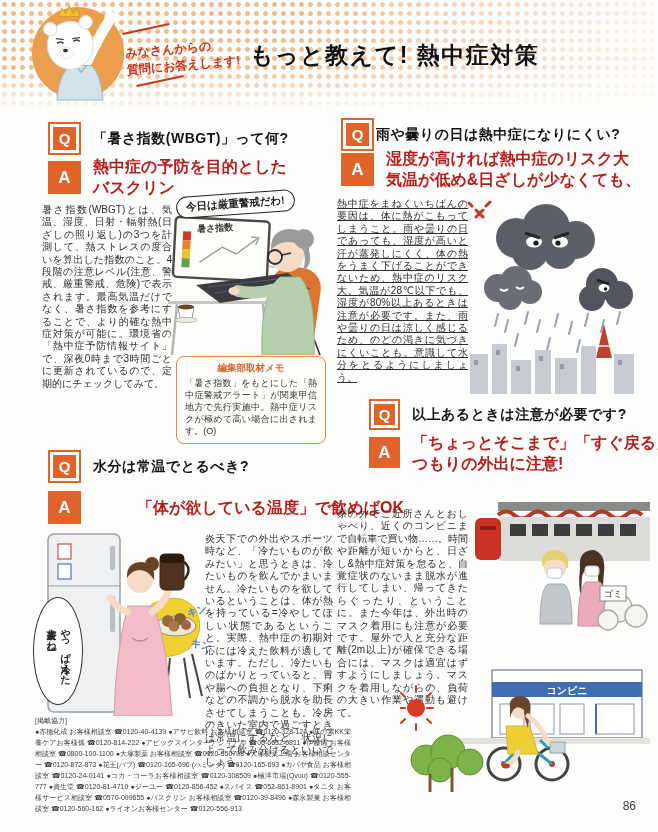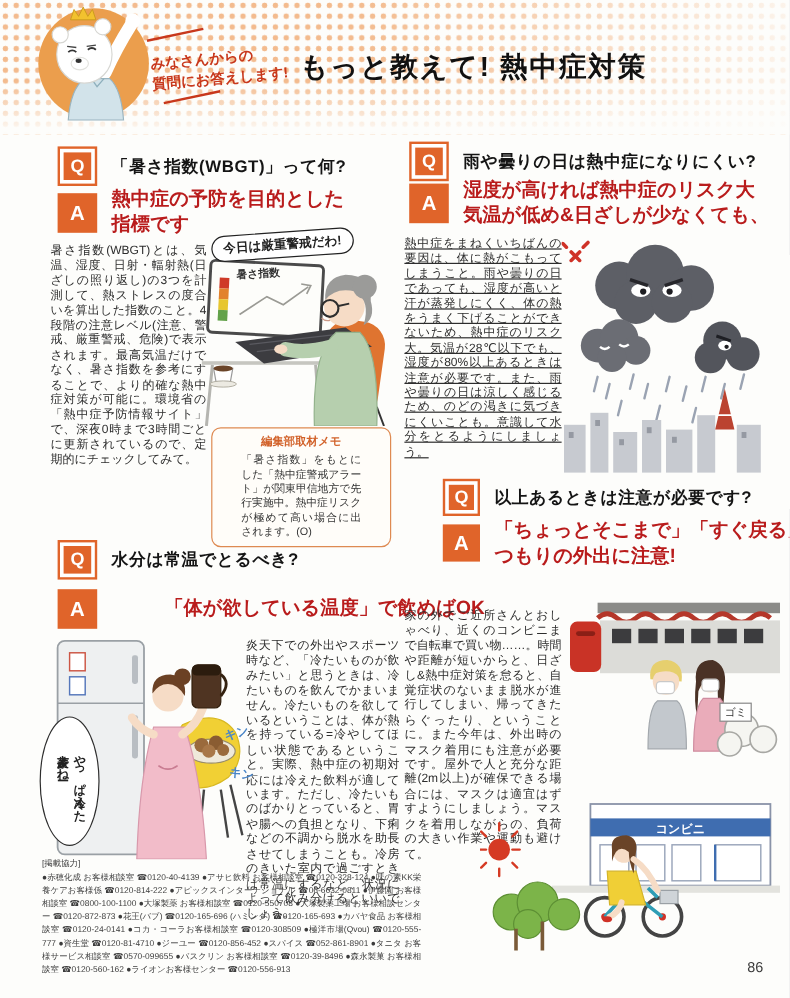--- a/index.html
+++ b/index.html
@@ -30,21 +30,21 @@
   .badge.q{background:#fff;border:2px solid var(--accent);padding:3px;}
   .badge.q .inner{background:var(--accent);color:#fff;width:100%;height:100%;display:flex;
     align-items:center;justify-content:center;font-size:15px;font-weight:bold;}
   .badge.a{background:var(--accent);color:#fff;font-size:17px;}
   .qtext{position:absolute;font-size:14px;font-weight:bold;color:#141414;letter-spacing:.5px;white-space:nowrap;}
   .atext{position:absolute;font-size:16px;font-weight:bold;color:#b91c1c;line-height:21px;white-space:nowrap;}
   .body{position:absolute;margin:0;font-size:10px;line-height:12.4px;color:#2d2d2d;
     text-align:justify;letter-spacing:0;}
   
   .memo{position:absolute;left:176px;top:356px;width:150px;box-sizing:border-box;
-    border:1.6px solid #de8a52;border-radius:8px;background:#fffdf9;padding:5px 24px 6px;}
+    border:1.6px solid #de8a52;border-radius:8px;background:#fffdf9;padding:5px 8px 6px;}
   .memo-title{text-align:center;color:#d2622a;font-size:9.5px;font-weight:bold;margin-bottom:2px;}
   .memo-body{font-size:9px;line-height:12px;color:#333;text-align:justify;}
   
   .bubble1{position:absolute;left:176px;top:193px;padding:3px 9px;background:#fff;
     border:1.6px solid #222;border-radius:14px;font-size:10.5px;font-weight:bold;color:#222;
     transform:rotate(-4deg);white-space:nowrap;}
   .bubble2{position:absolute;left:33px;top:597px;width:48px;height:106px;background:#fff;
     border:1.6px solid #2e2e2e;border-radius:50%;display:flex;align-items:center;justify-content:center;}
   .vtext{writing-mode:vertical-rl;font-size:10px;font-weight:bold;color:#222;line-height:14px;}
   .vtext span{display:block;}
@@ -96,21 +96,21 @@
 
   <div class="badge q abs" style="left:48px;top:122px;">
     <span class="inner">Q</span>
   </div>
   <div class="qtext" style="left:93px;top:130px;">「暑さ指数(WBGT)」って何?</div>
   <div class="badge a abs" style="left:48px;top:161px;">
     <span>A</span>
   </div>
   <div class="atext" style="left:93px;top:156px;">
     <div>熱中症の予防を目的とした</div>
-    <div>指標です</div>
+    <div>バスクリン</div>
   </div>
   <p class="body" style="left:42px;top:204px;width:130px;">暑さ指数(WBGT)とは、気温、湿度、日射・輻射熱(日ざしの照り返し)の3つを計測して、熱ストレスの度合いを算出した指数のこと。4段階の注意レベル(注意、警戒、厳重警戒、危険)で表示されます。最高気温だけでなく、暑さ指数を参考にすることで、より的確な熱中症対策が可能に。環境省の「熱中症予防情報サイト」で、深夜0時まで3時間ごとに更新されているので、定期的にチェックしてみて。</p>
 
   <div class="abs" style="left:168px;top:205px;width:162px;height:150px;">
     <svg width="162" height="150" viewBox="0 0 162 150">
       <rect x="100" y="62" width="50" height="82" rx="20" fill="#df7430" transform="rotate(8 125 103)"></rect>
       <line x1="116" y1="138" x2="110" y2="150" stroke="#333" stroke-width="1.6"></line>
       <line x1="146" y1="134" x2="152" y2="150" stroke="#333" stroke-width="1.6"></line>
       <rect x="0" y="96" width="104" height="3" fill="#c6c6c0"></rect>
       <line x1="9" y1="99" x2="4" y2="150" stroke="#b5b5b0" stroke-width="2.5"></line>
@@ -196,21 +196,21 @@
       <span>やっぱ冷えた</span>
       <span>麦茶よねー</span>
     </div>
   </div>
   <span class="sfx" style="left:187px;top:604px;transform:rotate(-16deg);">キン</span>
   <span class="sfx" style="left:191px;top:638px;transform:rotate(12deg);">キン</span>
 
   <div class="badge q abs" style="left:341px;top:118px;">
     <span class="inner">Q</span>
   </div>
-  <div class="qtext" style="left:386px;top:126px;">雨や曇りの日は熱中症になりにくい?</div>
+  <div class="qtext" style="left:376px;top:126px;">雨や曇りの日は熱中症になりにくい?</div>
   <div class="badge a abs" style="left:341px;top:153px;">
     <span>A</span>
   </div>
   <div class="atext" style="left:386px;top:148px;">
     <div>湿度が高ければ熱中症のリスク大</div>
     <div>気温が低め&amp;日ざしが少なくても、</div>
   </div>
   <p class="body" style="left:337px;top:198px;width:131px;text-decoration:underline;">熱中症をまねくいちばんの要因は、体に熱がこもってしまうこと。雨や曇りの日であっても、湿度が高いと汗が蒸発しにくく、体の熱をうまく下げることができないため、熱中症のリスク大。気温が28℃以下でも、湿度が80%以上あるときは注意が必要です。また、雨や曇りの日は涼しく感じるため、のどの渇きに気づきにくいことも。意識して水分をとるようにしましょう。</p>
 
   <div class="abs" style="left:468px;top:196px;width:168px;height:198px;">

